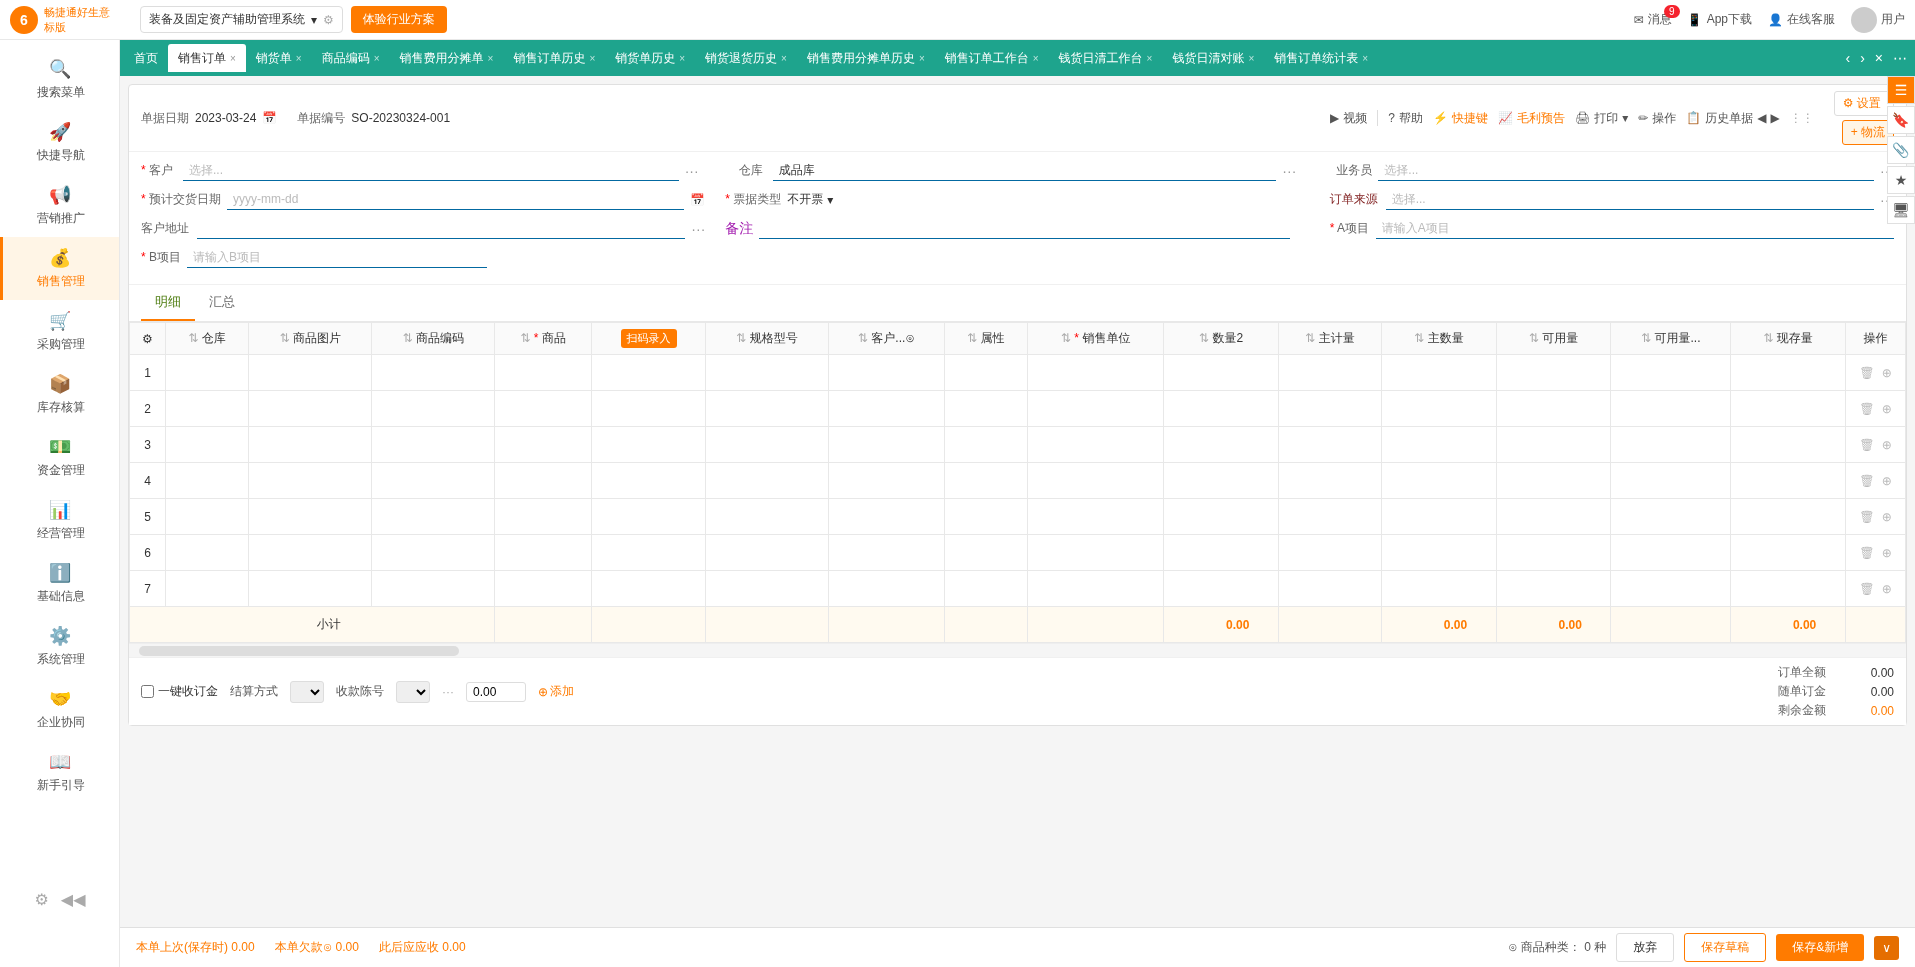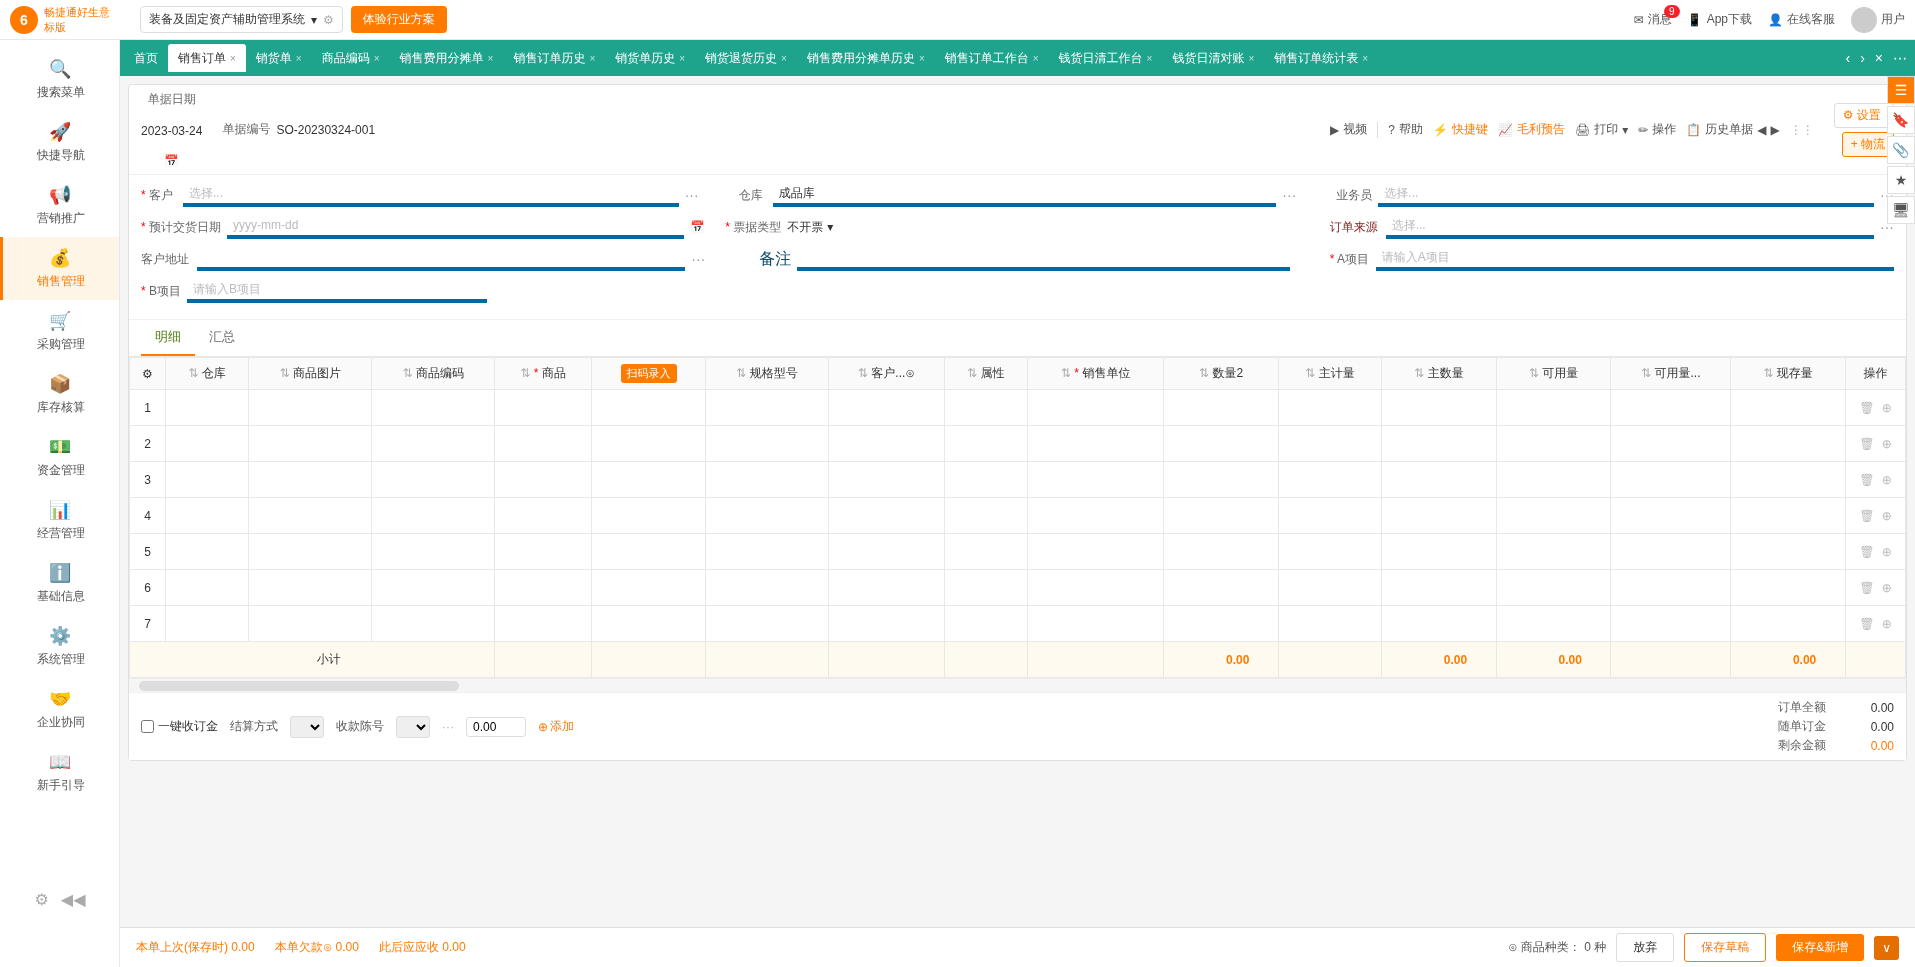--- a/index.html
+++ b/index.html
@@ -197,21 +197,21 @@
     .field-label {
       font-size: 12px; color: #666; white-space: nowrap;
       min-width: 60px;
     }
     .field-label.required::before {
       content: '* ';
       color: #f00;
     }
     .field-input {
       flex: 1;
-      border: none; border-bottom: 4px solid #0369a1;
+      border: none; border-bottom: 1px solid #0369a1;
       padding: 3px 6px; font-size: 12px;
       outline: none; background: transparent; color: #333;
       min-width: 80px;
     }
     .field-input::placeholder { color: #bbb; }
     .field-ellipsis { color: #999; cursor: pointer; font-size: 14px; }
     .field-calendar { color: #aaa; cursor: pointer; }
 
     
     .detail-tabs {
@@ -554,21 +554,21 @@
         <span class="nav-arrow">×</span>
         <span class="nav-arrow">⋯</span>
       </div>
     </div>
 
     <div class="page-body" style="padding-bottom: 50px;">
 
       <div class="form-card">
 
         <div style="display:flex; align-items:center; padding: 6px 12px; border-bottom: 1px solid #f0f0f0; gap:20px;">
-          <div style="display:flex;align-items:center;gap:16px;flex-direction:column;">
+          <div style="display:flex;align-items:center;gap:6px;">
             <span style="color:#666;font-size:12px;">单据日期</span>
             <span style="font-size:12px;">2023-03-24</span>
             <span style="color:#aaa;cursor:pointer;">📅</span>
           </div>
           <div style="display:flex;align-items:center;gap:6px;">
             <span style="color:#666;font-size:12px;">单据编号</span>
             <span style="font-size:12px;">SO-20230324-001</span>
           </div>
           <div style="margin-left:auto;display:flex;align-items:center;gap:10px;">
             <div class="toolbar-item">
@@ -656,21 +656,21 @@
           </div>
 
           <div class="fields-row">
             <div class="field-group">
               <span class="field-label" style="font-size:12px;color:#666;min-width:50px;">客户地址</span>
               <input class="field-input" type="text" placeholder="" style="">
               <span class="field-ellipsis">···</span>
             </div>
             <div style="width:20px;"></div>
             <div class="field-group">
-              <span class="field-label" style="font-size:16px;color:#0c4a6e;min-width:24px;margin-left:34px;">备注</span>
+              <span class="field-label" style="font-size:14px;color:#a21caf;min-width:24px;">备注</span>
               <input class="field-input" type="text" placeholder="" style="min-width: 200px;">
             </div>
             <div style="width:40px;"></div>
             <div class="field-group">
               <span class="field-label required" style="font-size:12px;color:#666;min-width:40px;">A项目</span>
               <input class="field-input" type="text" placeholder="请输入A项目" style="">
             </div>
           </div>
 
           <div class="fields-row">

